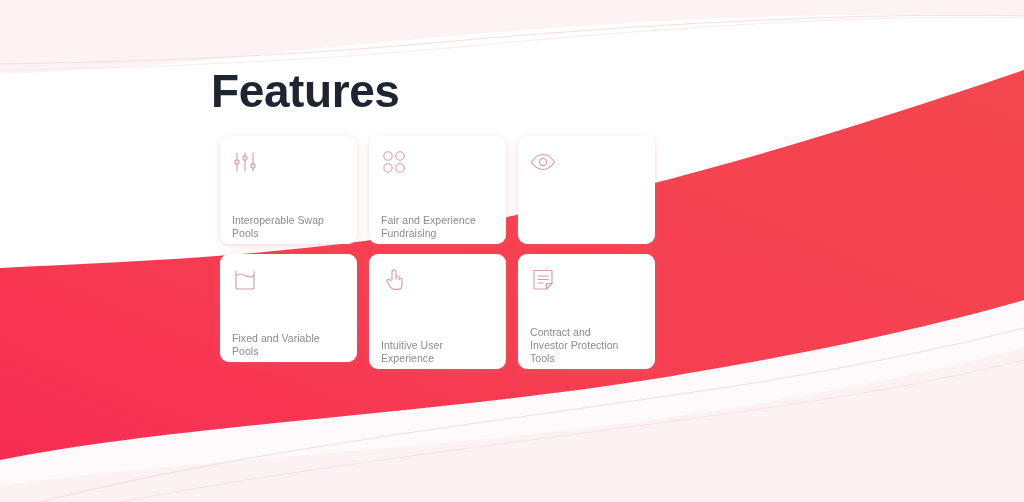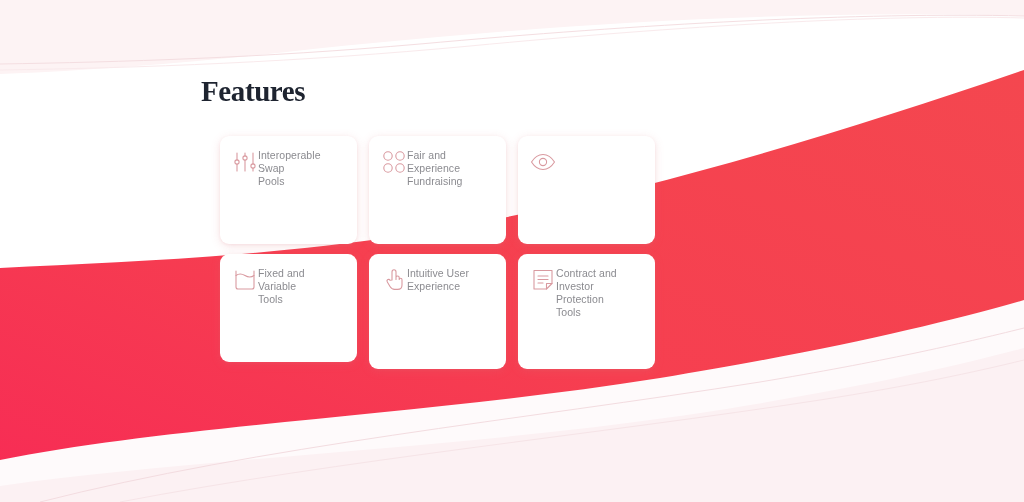--- a/index.html
+++ b/index.html
@@ -26,52 +26,52 @@
     display: block;
     z-index: 0;
   }
   
   #content {
     position: relative;
     z-index: 2;
   }
   #page-title {
     position: absolute;
-    left: 201px;
+    left: 211px;
     top: 70px;
     margin: 0;
-    font-size: 29px;
+    font-size: 46px;
     line-height: 42px;
     font-weight: bold;
     letter-spacing: -0.4px;
     color: #1e2430;
-    font-family: Liberation Serif, serif;
+    font-family: Liberation Sans, sans-serif;
   }
   #cards {
     position: absolute;
     left: 220px;
     top: 136px;
     width: 446px;
     display: flex;
     flex-wrap: wrap;
     gap: 10px 12px;
   }
   .card {
     position: relative;
     box-sizing: border-box;
     width: 137px;
     height: 108px;
     background: #ffffff;
     border-radius: 9px;
     box-shadow: 0 2px 10px rgba(222, 120, 130, 0.20),
                 0 1px 3px rgba(222, 120, 130, 0.12);
-    padding: 13px 12px 24px 12px;
+    padding: 13px 12px 4px 12px;
     display: flex;
-    flex-direction: row;
-    justify-content: flex-start;
+    flex-direction: column;
+    justify-content: space-between;
     overflow: hidden;
   }
   .card-icon {
     width: 26px;
     height: 26px;
     display: block;
     color: #d99aa0;
   }
   .card-icon svg {
     display: block;
@@ -177,21 +177,21 @@
       </div>
 
       <div class="card">
         <span class="card-icon">
           <svg viewBox="0 0 26 26" fill="none" stroke="currentColor" stroke-width="1.1" stroke-linecap="round" stroke-linejoin="round">
             <path d="M4,4 L4,20 Q4,22 6,22 L20,22 Q22,22 22,20 L22,4"></path>
             <path d="M4,8.5 Q8,5.5 13,8.5 Q18,11.5 22,8.5"></path>
           </svg>
         </span>
         <span class="card-label">Fixed and Variable
-Tools</span>
+Pools</span>
       </div>
 
       <div class="card">
         <span class="card-icon">
           <svg viewBox="0 0 26 26" fill="none" stroke="currentColor" stroke-width="1.1" stroke-linecap="round" stroke-linejoin="round">
             <path d="M11,13 L11,5 Q11,2.8 13,2.8 Q15,2.8 15,5 L15,12.5
                      L15,10.5 Q15,9 16.6,9 Q18.2,9 18.2,10.5 L18.2,12.5
                      Q18.2,11.3 19.6,11.3 Q21,11.3 21,12.7 L21,18
                      Q21,22.4 16.6,22.4 L13.6,22.4 Q10.6,22.4 9,19.6
                      L6.2,14.8 Q5.4,13.4 6.8,12.6 Q8.2,11.8 9,13.2 Z"></path>

